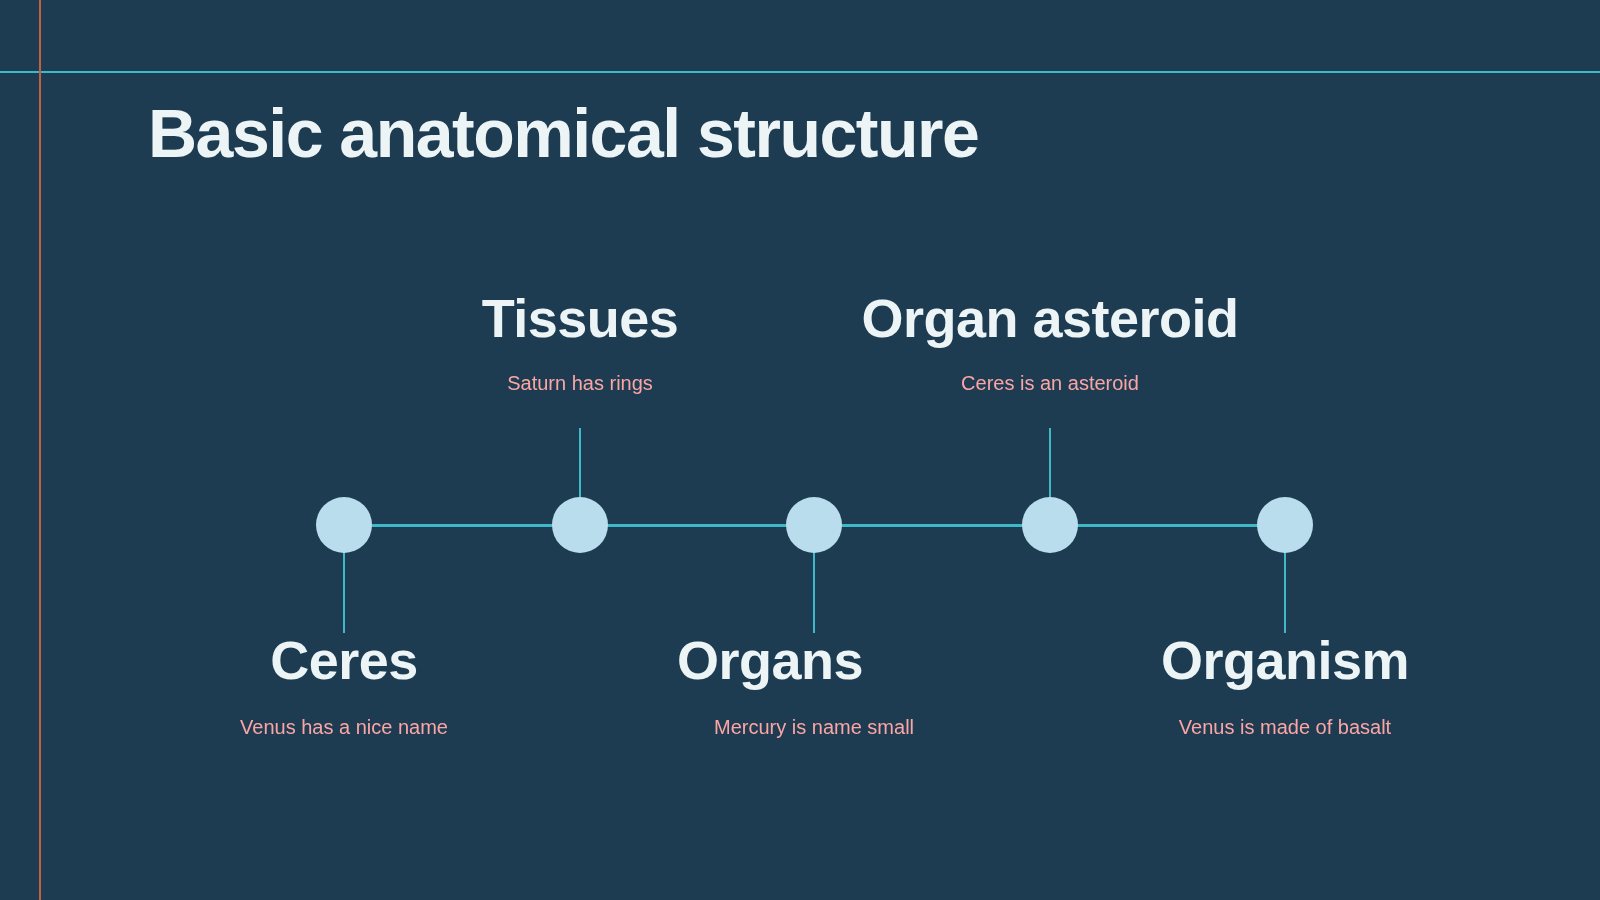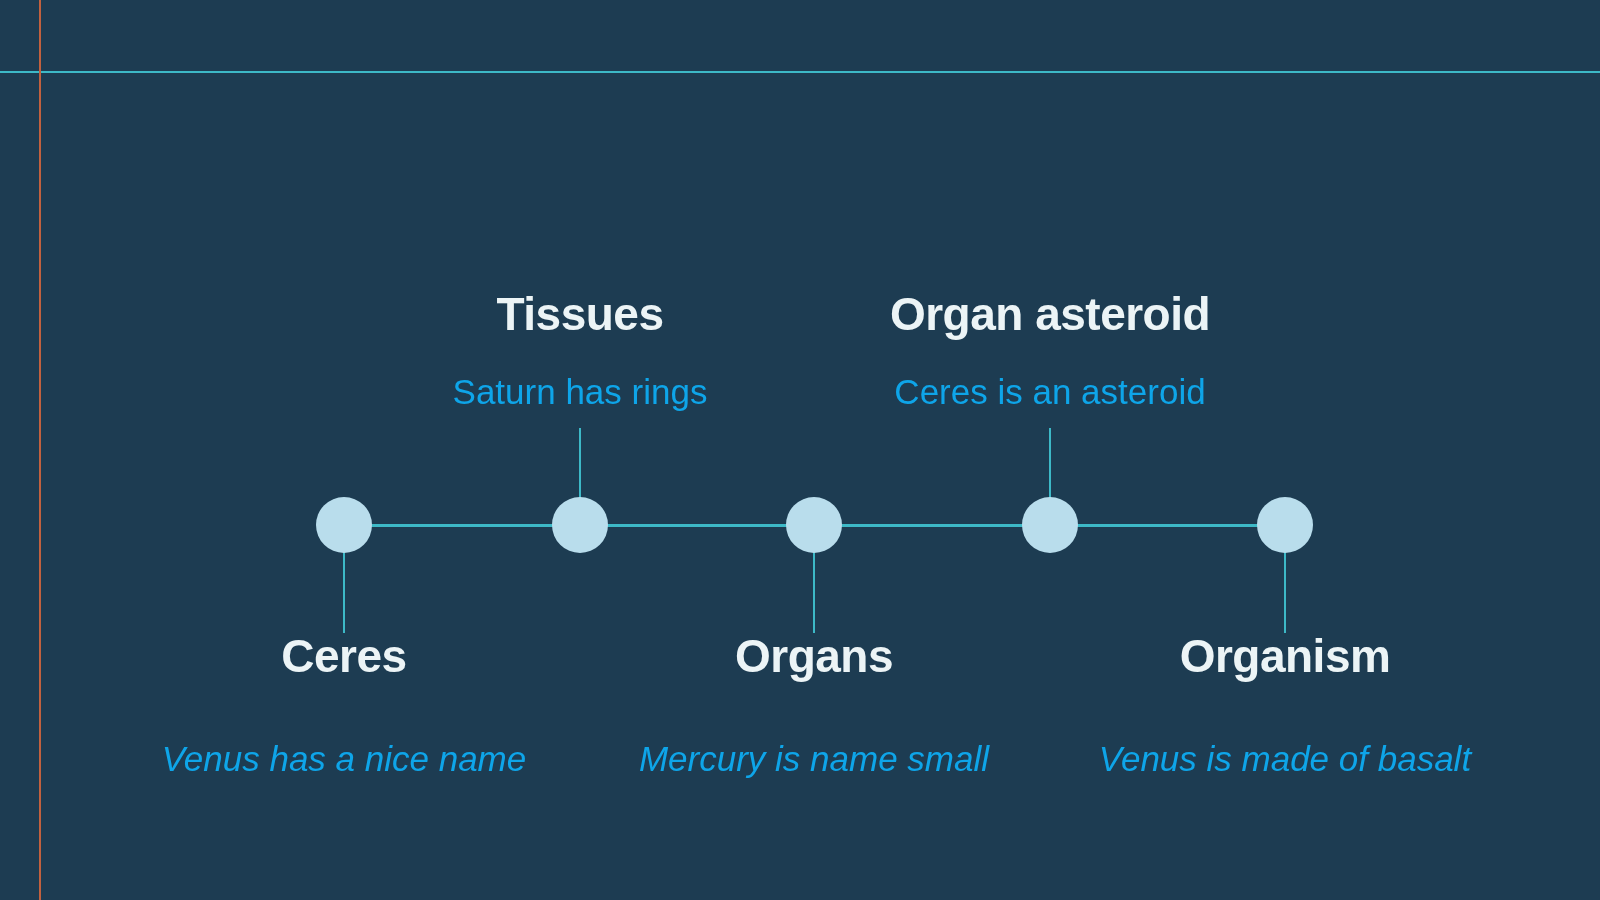--- a/index.html
+++ b/index.html
@@ -63,46 +63,47 @@
     top: 497px;
     width: 56px;
     height: 56px;
     border-radius: 50%;
     background: #b9ddec;
   }
   .tl-label {
     position: absolute;
     transform: translateX(-50%);
     white-space: nowrap;
-    font-size: 46px;
+    font-size: 54px;
     font-weight: 700;
     letter-spacing: -0.5px;
     color: #ecf4f6;
   }
   .tl-desc {
     position: absolute;
     transform: translateX(-50%);
     white-space: nowrap;
-    font-size: 35px;
+    font-size: 20px;
     font-weight: 400;
-    color: #0ea5e9;
+    color: #fca5a5;
   }
   .row-top    .tl-label { top: 287px; }
   .row-top    .tl-desc  { top: 372px; }
   .row-bottom .tl-label { top: 629px; }
-  .row-bottom .tl-desc  { top: 739px; font-style: italic; }
+  .row-bottom .tl-desc  { top: 716px; }
 </style>
 </head>
 <body>
 
 <div class="slide">
 
   <div class="rule-h"></div>
   <div class="rule-v"></div>
 
+  <div class="slide-title">Basic anatomical structure</div>
 
   <div>
 
     <div class="track"></div>
 
     <div class="stem down" style="left: 343px;"></div>
     <div class="stem up" style="left: 579px;"></div>
     <div class="stem down" style="left: 813px;"></div>
     <div class="stem up" style="left: 1049px;"></div>
     <div class="stem down" style="left: 1284px;"></div>
@@ -117,21 +118,21 @@
       <div class="tl-label" style="left: 344px;">Ceres</div>
       <div class="tl-desc" style="left: 344px;">Venus has a nice name</div>
     </div>
 
     <div class="row-top">
       <div class="tl-label" style="left: 580px;">Tissues</div>
       <div class="tl-desc" style="left: 580px;">Saturn has rings</div>
     </div>
 
     <div class="row-bottom">
-      <div class="tl-label" style="left: 814px;">Organs</div>
+      <div class="tl-label" style="left: 770px;">Organs</div>
       <div class="tl-desc" style="left: 814px;">Mercury is name small</div>
     </div>
 
     <div class="row-top">
       <div class="tl-label" style="left: 1050px;">Organ asteroid</div>
       <div class="tl-desc" style="left: 1050px;">Ceres is an asteroid</div>
     </div>
 
     <div class="row-bottom">
       <div class="tl-label" style="left: 1285px;">Organism</div>

